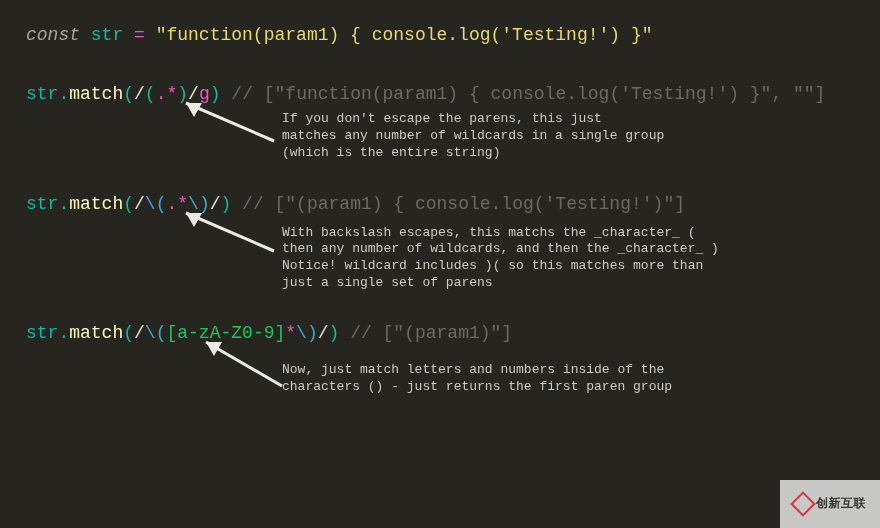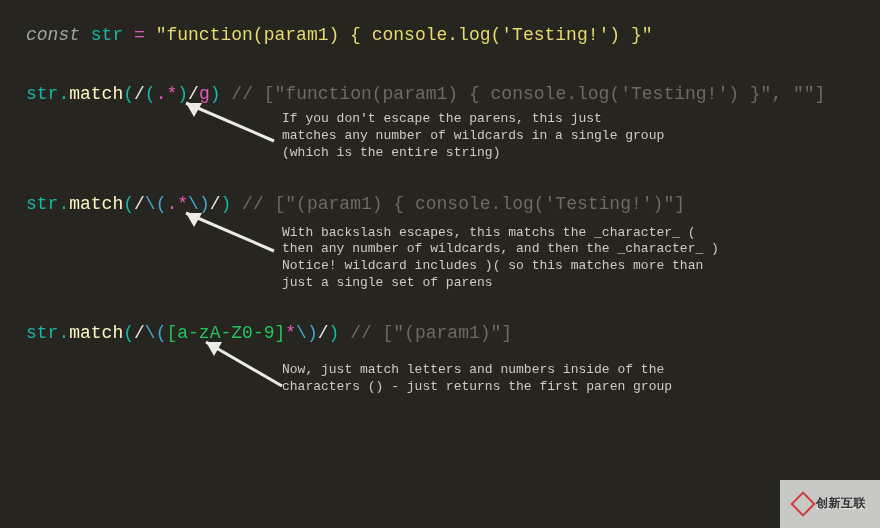--- a/index.html
+++ b/index.html
@@ -51,21 +51,20 @@
     height: 48px;
     background: rgba(255,255,255,0.75);
     display: flex;
     align-items: center;
     justify-content: center;
   }
   .watermark .logo {
     display: flex;
     align-items: center;
     gap: 4px;
-    text-decoration: underline;
   }
   .watermark .sq {
     width: 18px; height: 18px;
     border: 2px solid #d03a3a;
     transform: rotate(45deg);
   }
   .watermark .txt {
     font-family: sans-serif;
     font-size: 12px;
     font-weight: bold;

